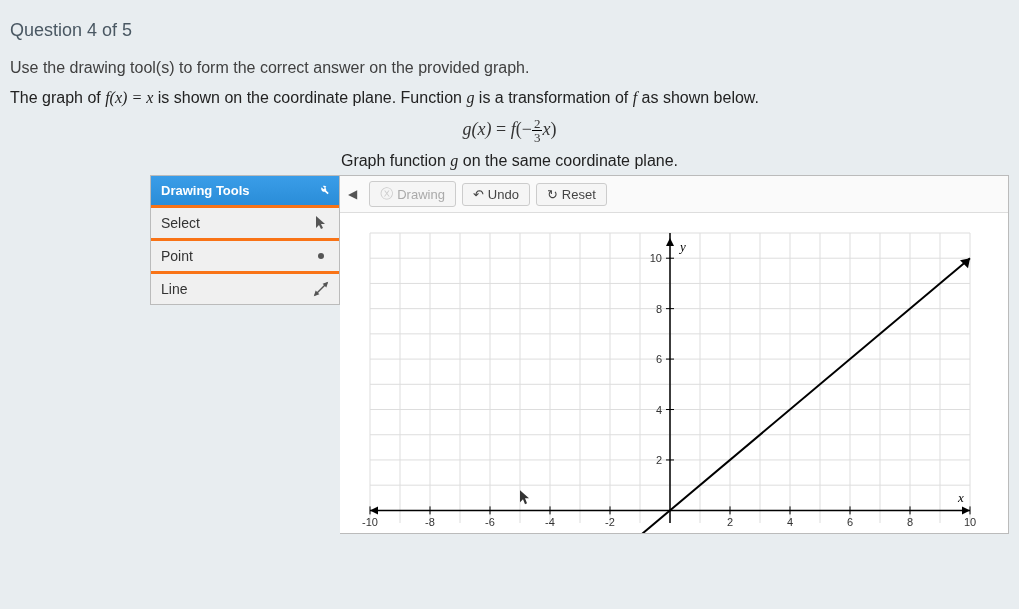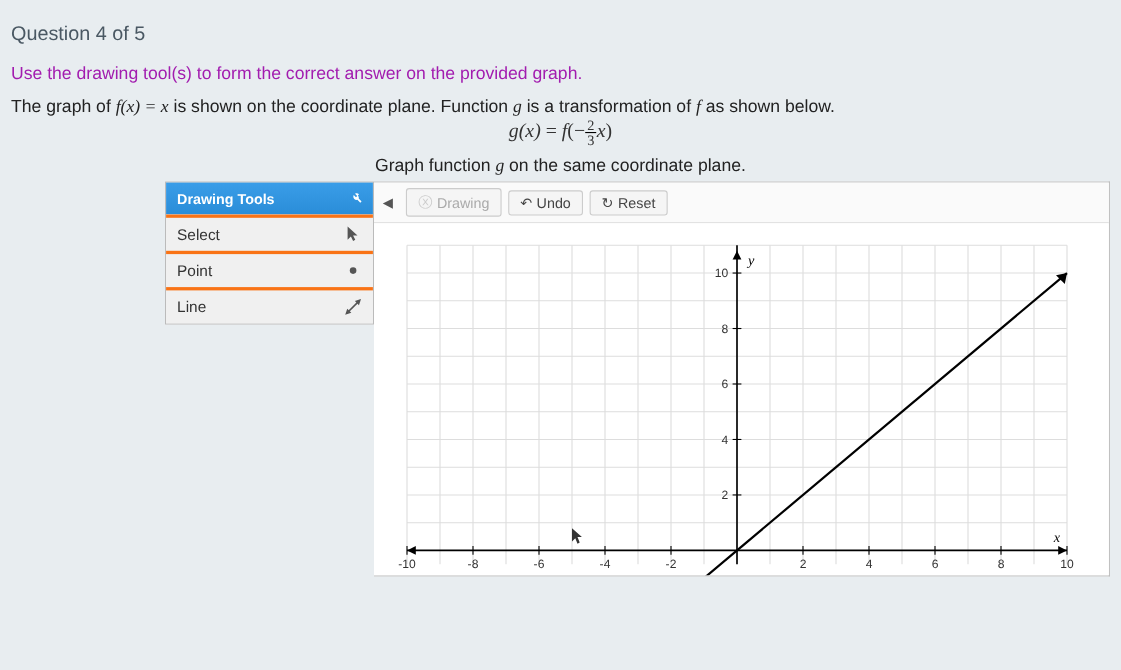--- a/index.html
+++ b/index.html
@@ -11,26 +11,27 @@
       width: 1019px;
     }
     .question-title {
       font-size: 18px;
       color: #4a5863;
       margin-bottom: 18px;
       font-weight: 400;
     }
     .instruction {
       font-size: 16px;
-      color: #a21caf;
+      color: #404040;
       margin-bottom: 12px;
     }
     .instruction-2 {
       font-size: 16px;
       color: #222;
+      margin-bottom: 10px;
     }
     .formula {
       text-align: center;
       font-size: 18px;
       font-style: italic;
       font-family: 'Times New Roman', serif;
       margin-bottom: 8px;
     }
     .instruction-3 {
       font-size: 16px;

